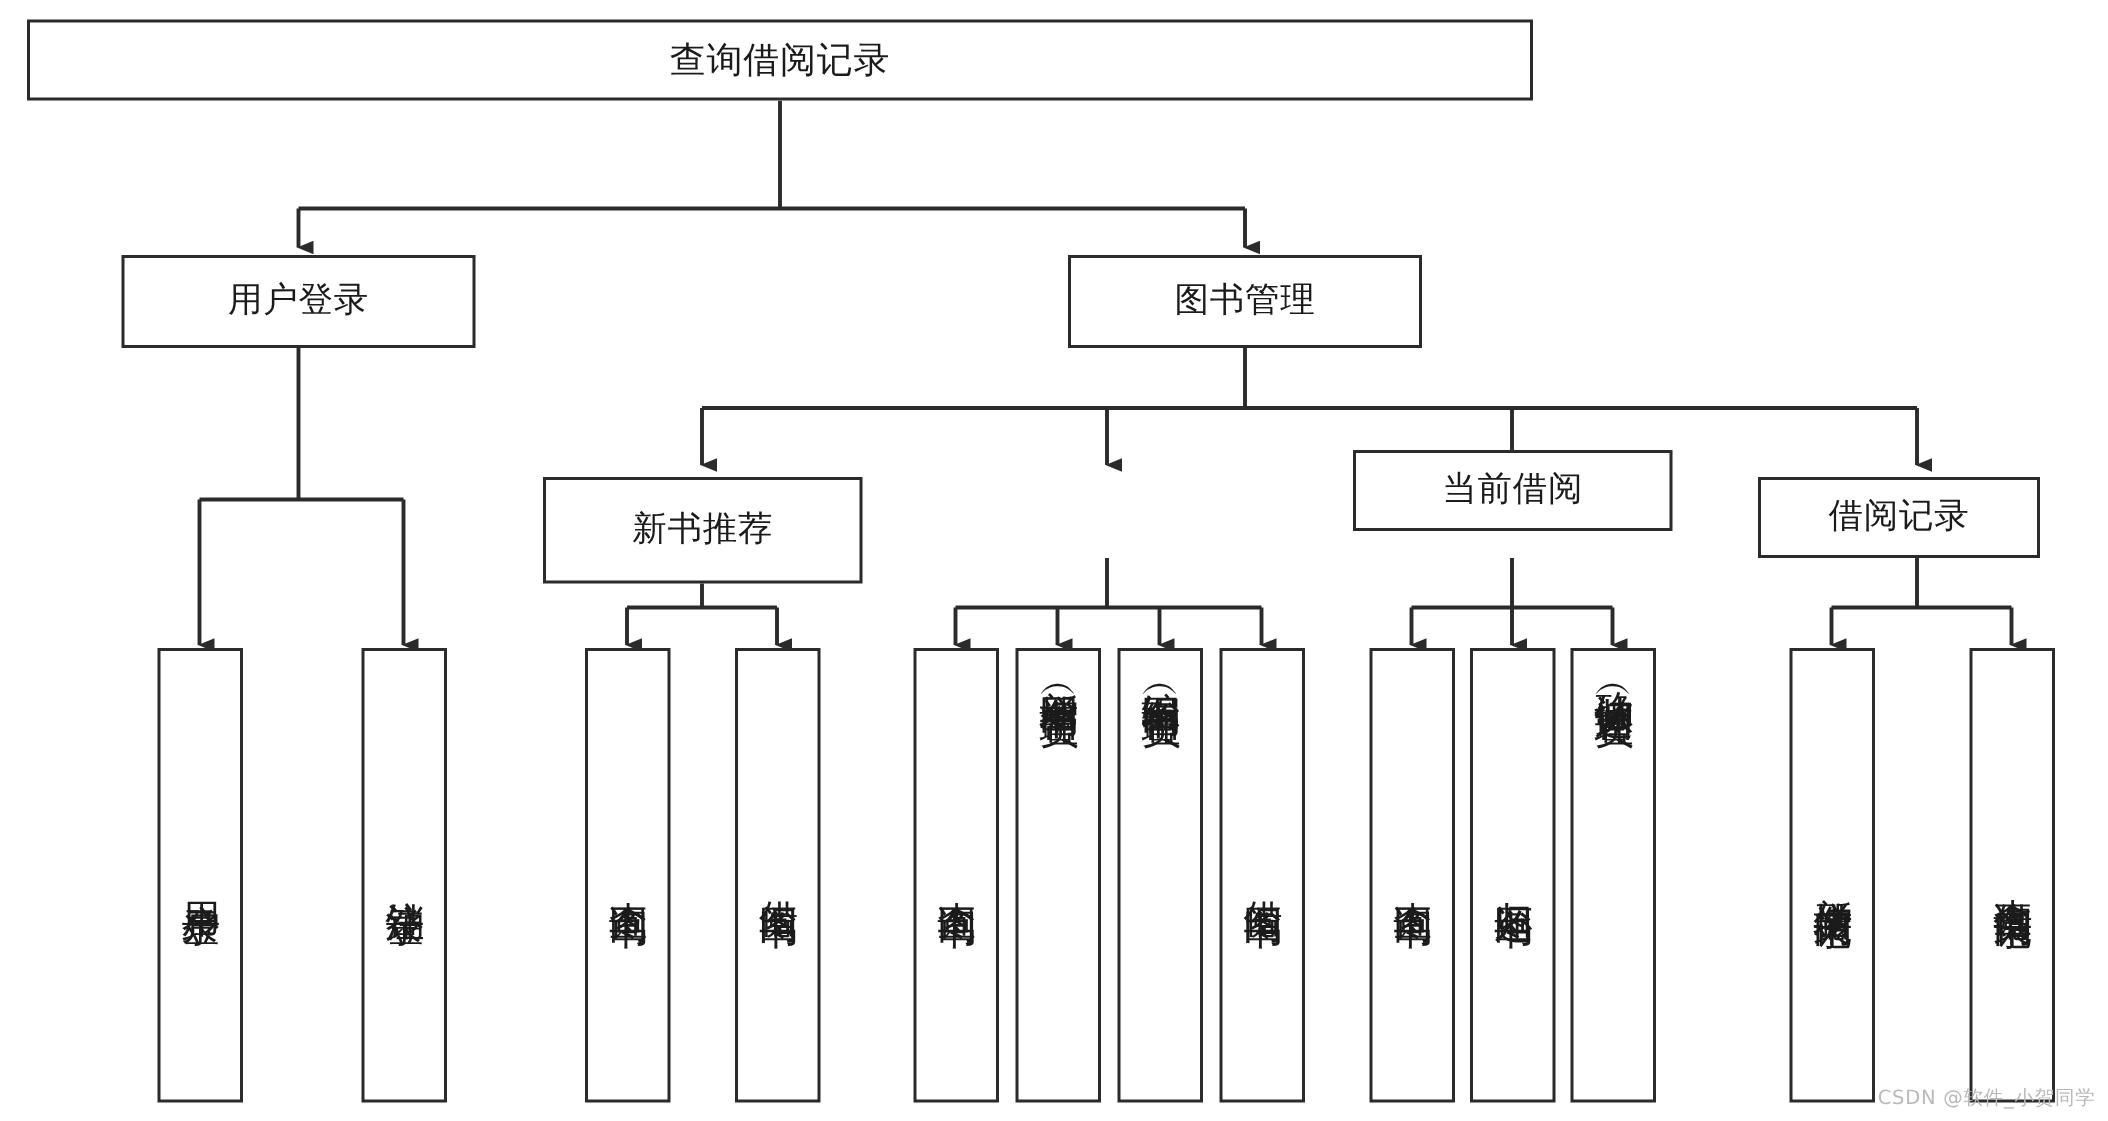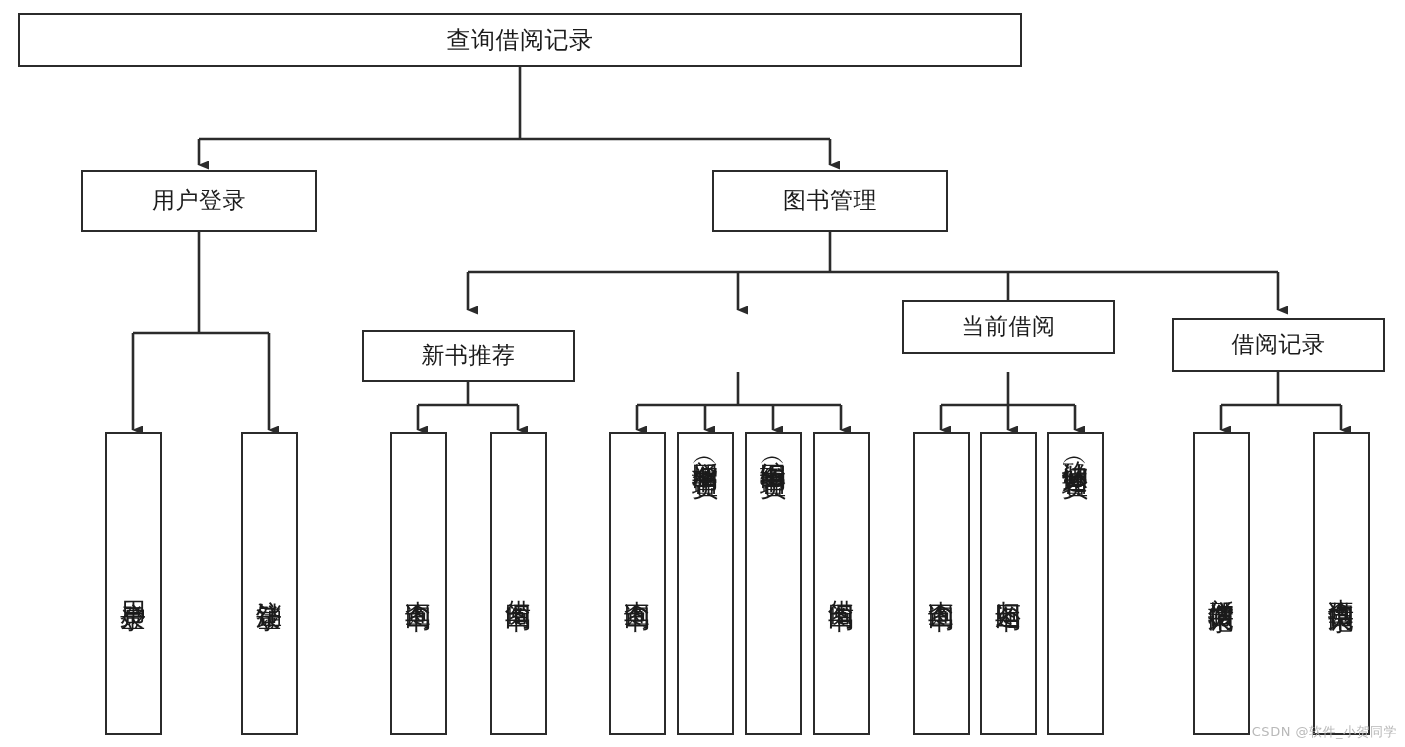--- a/index.html
+++ b/index.html
@@ -134,30 +134,30 @@
   </div>
 
   <div class="node horiz" style="left:81px; top:170px; width:236px; height:62px;">
     <span class="node-label">用户登录</span>
   </div>
 
   <div class="node horiz" style="left:712px; top:170px; width:236px; height:62px;">
     <span class="node-label">图书管理</span>
   </div>
 
-  <div class="node horiz" style="left:362px; top:330px; width:213px; height:52px;">
+  <div class="node horiz" style="left:362px; top:318px; width:213px; height:71px;">
     <span class="node-label">新书推荐</span>
   </div>
 
 
   <div class="node horiz" style="left:902px; top:300px; width:213px; height:54px;">
     <span class="node-label">当前借阅</span>
   </div>
 
-  <div class="node horiz" style="left:1172px; top:318px; width:213px; height:54px;">
+  <div class="node horiz" style="left:1172px; top:318px; width:188px; height:54px;">
     <span class="node-label">借阅记录</span>
   </div>
 
   <div class="node leaf centered" style="left:105px; top:432px; width:57px; height:303px;">
     <span class="node-label">用户登录</span>
   </div>
 
   <div class="node leaf centered" style="left:241px; top:432px; width:57px; height:303px;">
     <span class="node-label">注销登录</span>
   </div>

